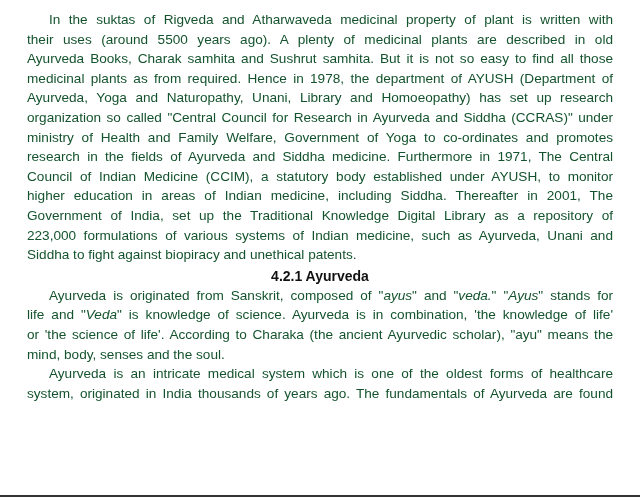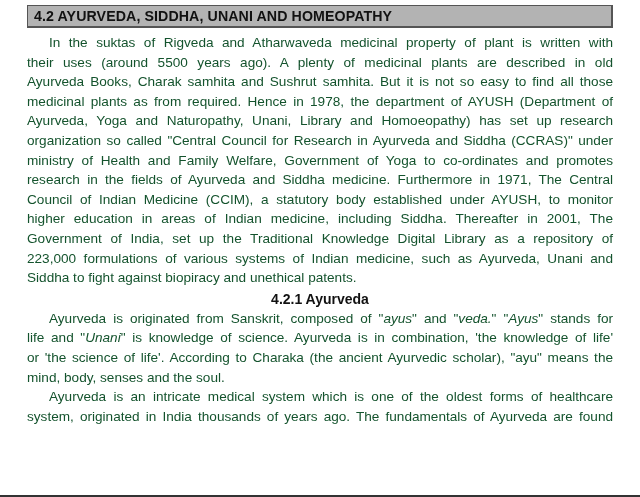--- a/index.html
+++ b/index.html
@@ -77,23 +77,20 @@
       height: 2px;
       background: #333333;
     }
     i { font-style: italic; }
   </style>
 </head>
 <body>
 
 <div class="page">
 
-  <div class="section-header">
-    <span>4.2 AYURVEDA, SIDDHA, UNANI AND HOMEOPATHY</span>
-  </div>
 
   <div class="para first-para">
     <span class="line indent">In the suktas of Rigveda and Atharwaveda medicinal property of plant is written with</span>
     <span class="line">their uses (around 5500 years ago). A plenty of medicinal plants are described in old</span>
     <span class="line">Ayurveda Books, Charak samhita and Sushrut samhita. But it is not so easy to find all those</span>
     <span class="line">medicinal plants as from required. Hence in 1978, the department of AYUSH (Department of</span>
     <span class="line">Ayurveda, Yoga and Naturopathy, Unani, Library and Homoeopathy) has set up research</span>
     <span class="line">organization so called "Central Council for Research in Ayurveda and Siddha (CCRAS)" under</span>
     <span class="line">ministry of Health and Family Welfare, Government of Yoga to co-ordinates and promotes</span>
     <span class="line">research in the fields of Ayurveda and Siddha medicine. Furthermore in 1971, The Central</span>
@@ -101,21 +98,21 @@
     <span class="line">higher education in areas of Indian medicine, including Siddha. Thereafter in 2001, The</span>
     <span class="line">Government of India, set up the Traditional Knowledge Digital Library as a repository of</span>
     <span class="line">223,000 formulations of various systems of Indian medicine, such as Ayurveda, Unani and</span>
     <span class="line last">Siddha to fight against biopiracy and unethical patents.</span>
   </div>
 
   <div class="subhead">4.2.1 Ayurveda</div>
 
   <div class="para">
     <span class="line indent"><span>Ayurveda is originated from Sanskrit, composed of "</span><i>ayus</i><span>" and "</span><i>veda.</i><span>" "</span><i>Ayus</i><span>" stands for</span></span>
-    <span class="line"><span>life and "</span><i>Unani</i><span>" is knowledge of science. Ayurveda is in combination, 'the knowledge of life'</span></span>
+    <span class="line"><span>life and "</span><i>Veda</i><span>" is knowledge of science. Ayurveda is in combination, 'the knowledge of life'</span></span>
     <span class="line">or 'the science of life'. According to Charaka (the ancient Ayurvedic scholar), "ayu" means the</span>
     <span class="line last">mind, body, senses and the soul.</span>
   </div>
 
   <div class="para">
     <span class="line indent">Ayurveda is an intricate medical system which is one of the oldest forms of healthcare</span>
     <span class="line">system, originated in India thousands of years ago. The fundamentals of Ayurveda are found</span>
   </div>
 
 </div>

